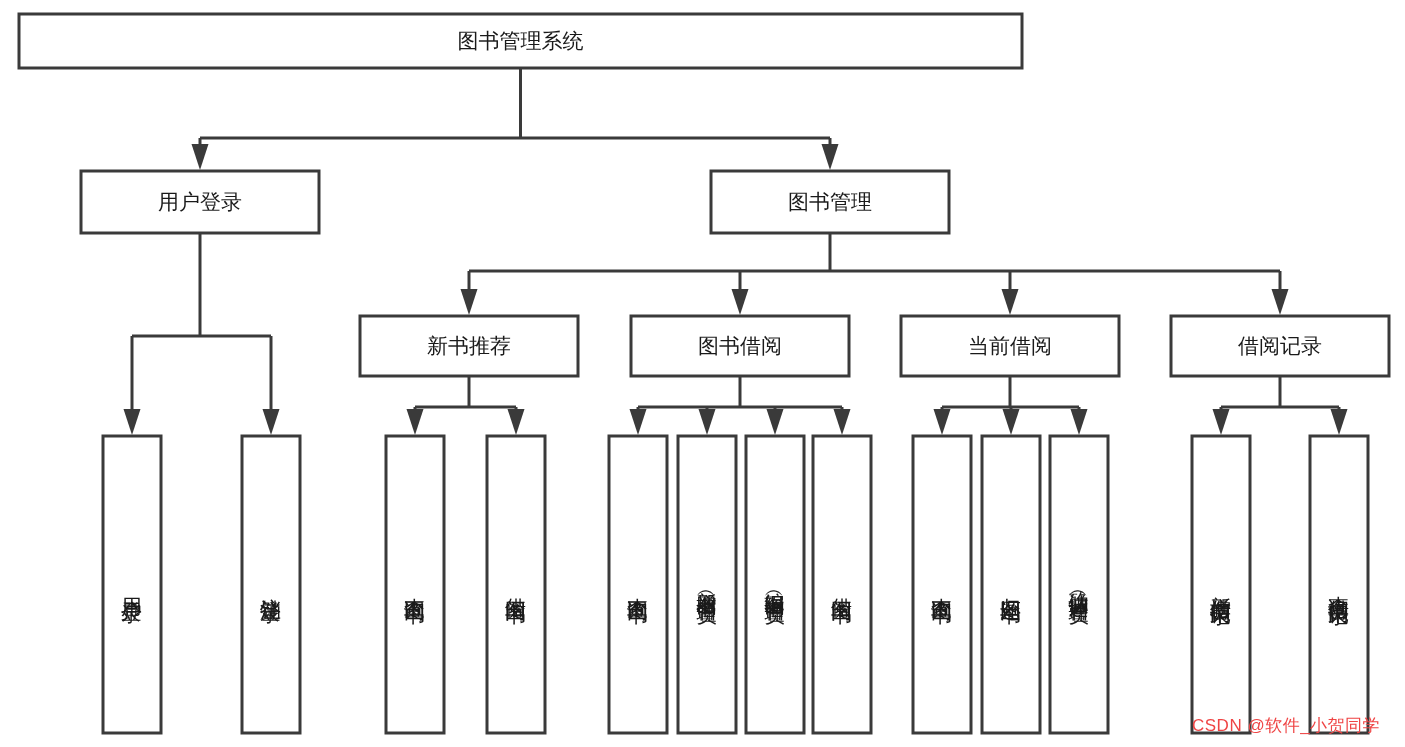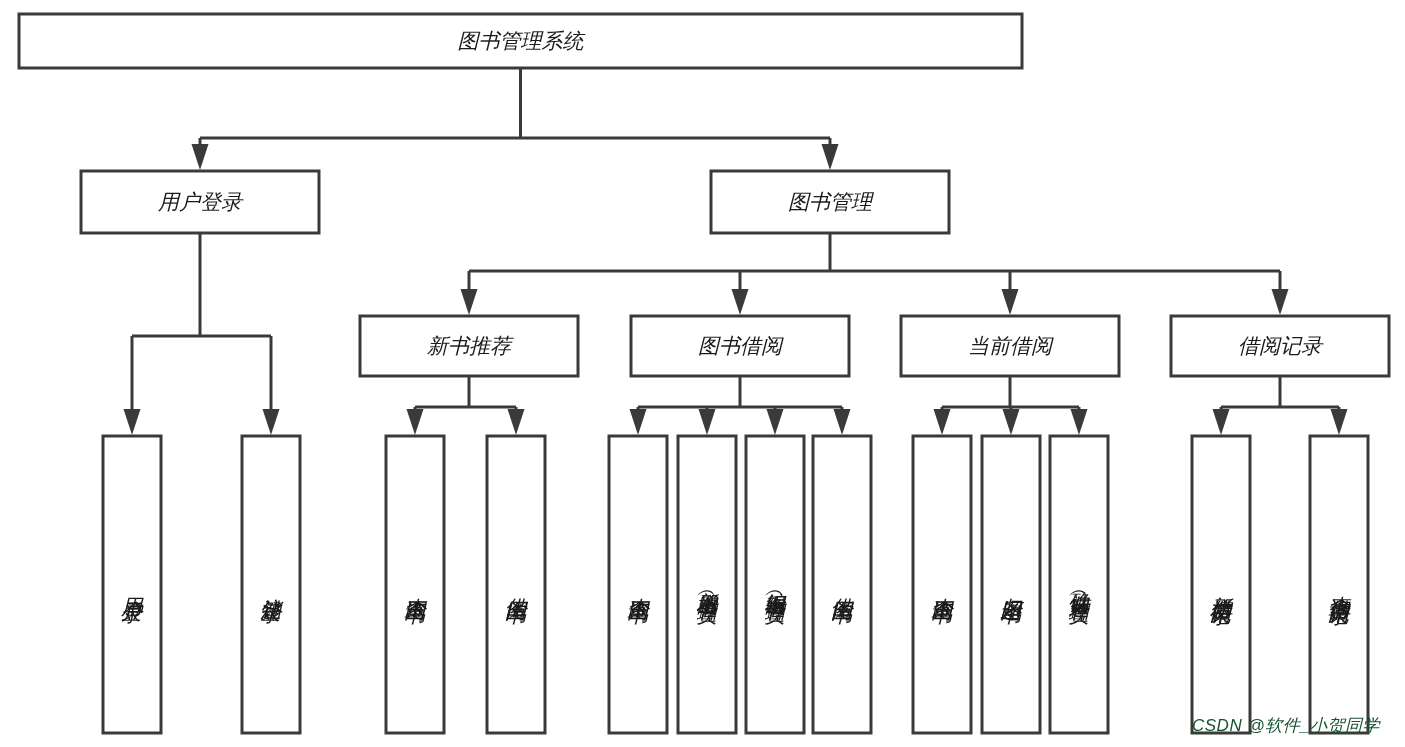--- a/index.html
+++ b/index.html
@@ -11,21 +11,20 @@
     width: 1405px;
     height: 747px;
     font-family: "Liberation Sans", "DejaVu Sans", sans-serif;
     overflow: hidden;
   }
   #diagram-root {
     position: relative;
     width: 1405px;
     height: 740px;
     background: #ffffff;
-    font-style: italic;
   }
   svg#tree-svg {
     position: absolute;
     left: 0;
     top: 0;
     width: 1405px;
     height: 747px;
   }
   .node-box {
     fill: #ffffff;
@@ -59,21 +58,21 @@
     letter-spacing: 2px;
     line-height: 1;
     white-space: nowrap;
     text-align: center;
     pointer-events: none;
   }
   .watermark {
     position: absolute;
     font-family: "Liberation Sans", "DejaVu Sans", sans-serif;
     font-size: 17px;
-    color: #14532d;
+    color: #ef4444;
     white-space: nowrap;
     letter-spacing: 0.5px;
     text-align: center;
   }
 </style>
 </head>
 <body>
 
 <div id="diagram-root">
   <svg id="tree-svg" viewBox="0 0 1405 747" preserveAspectRatio="none">

